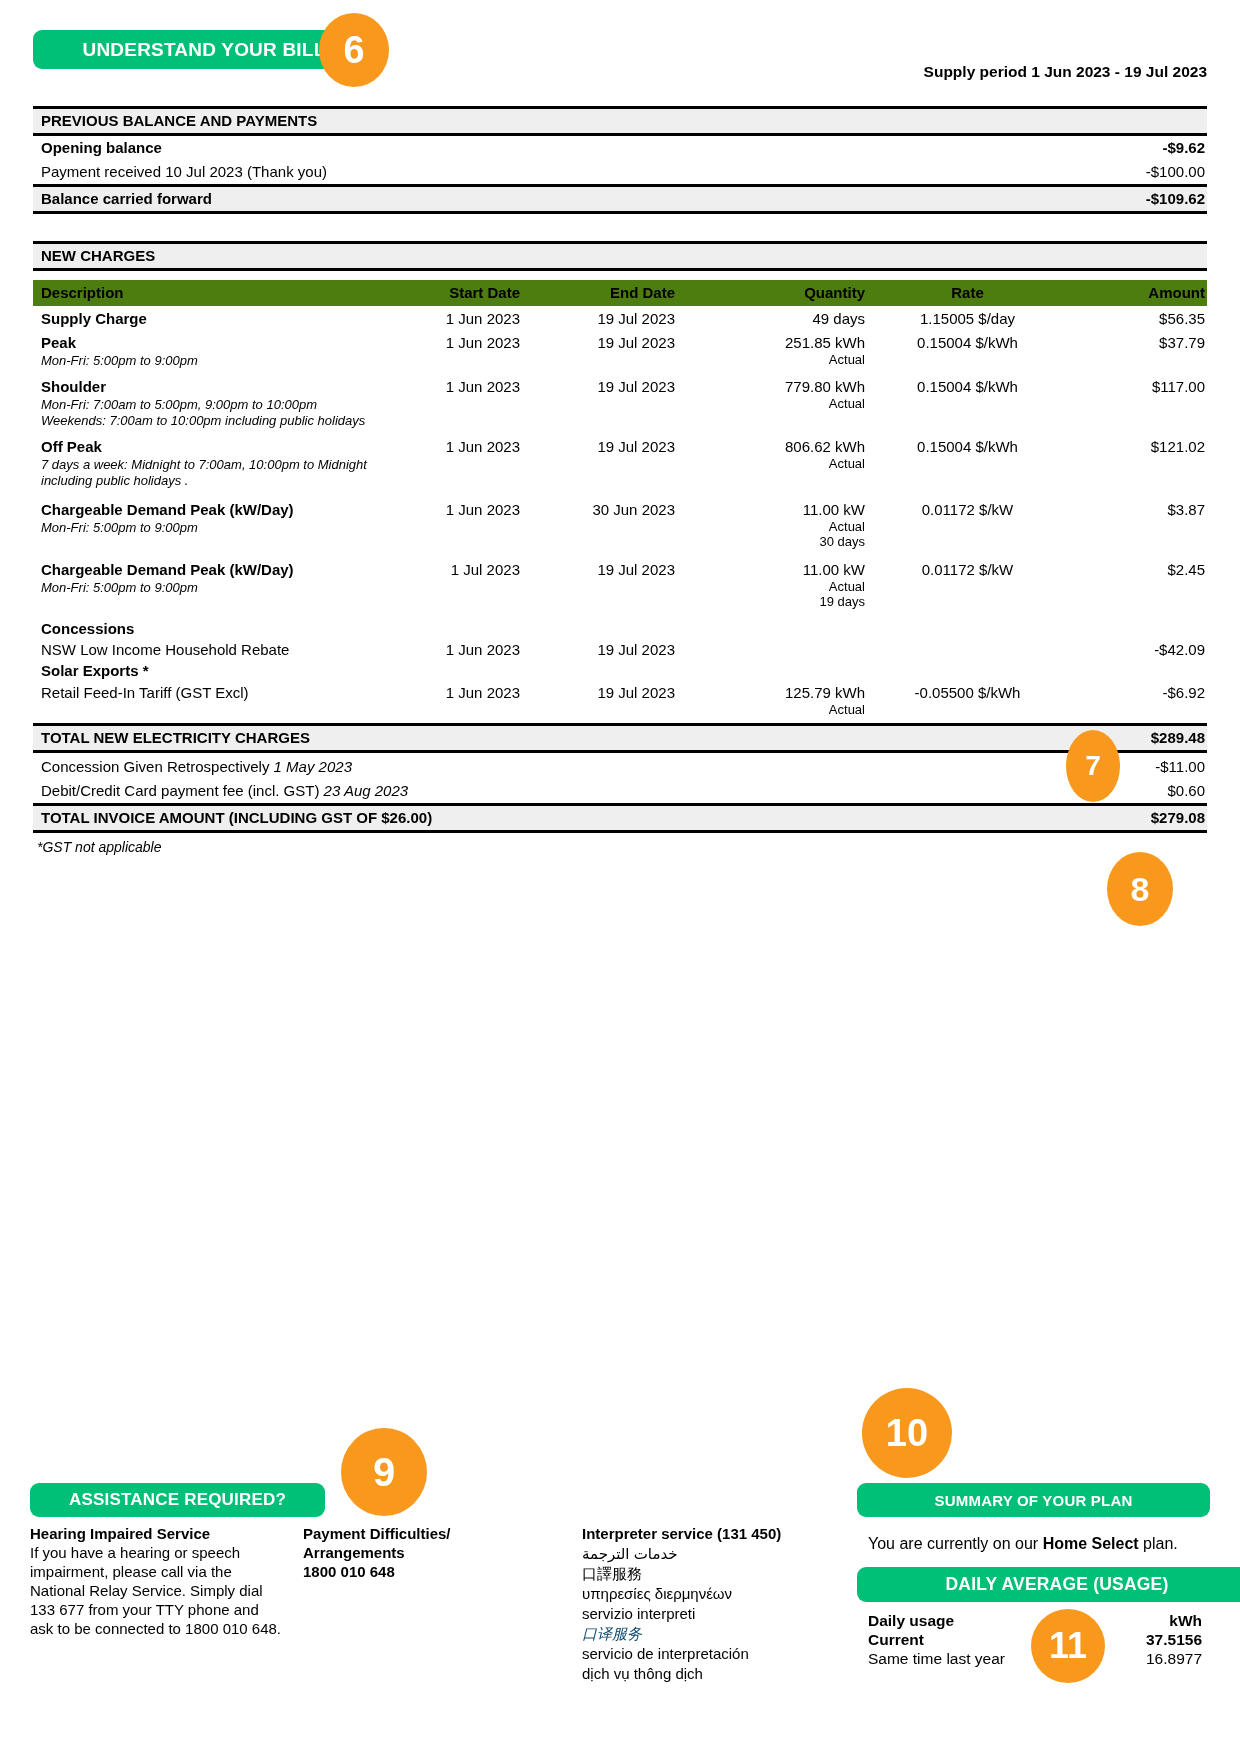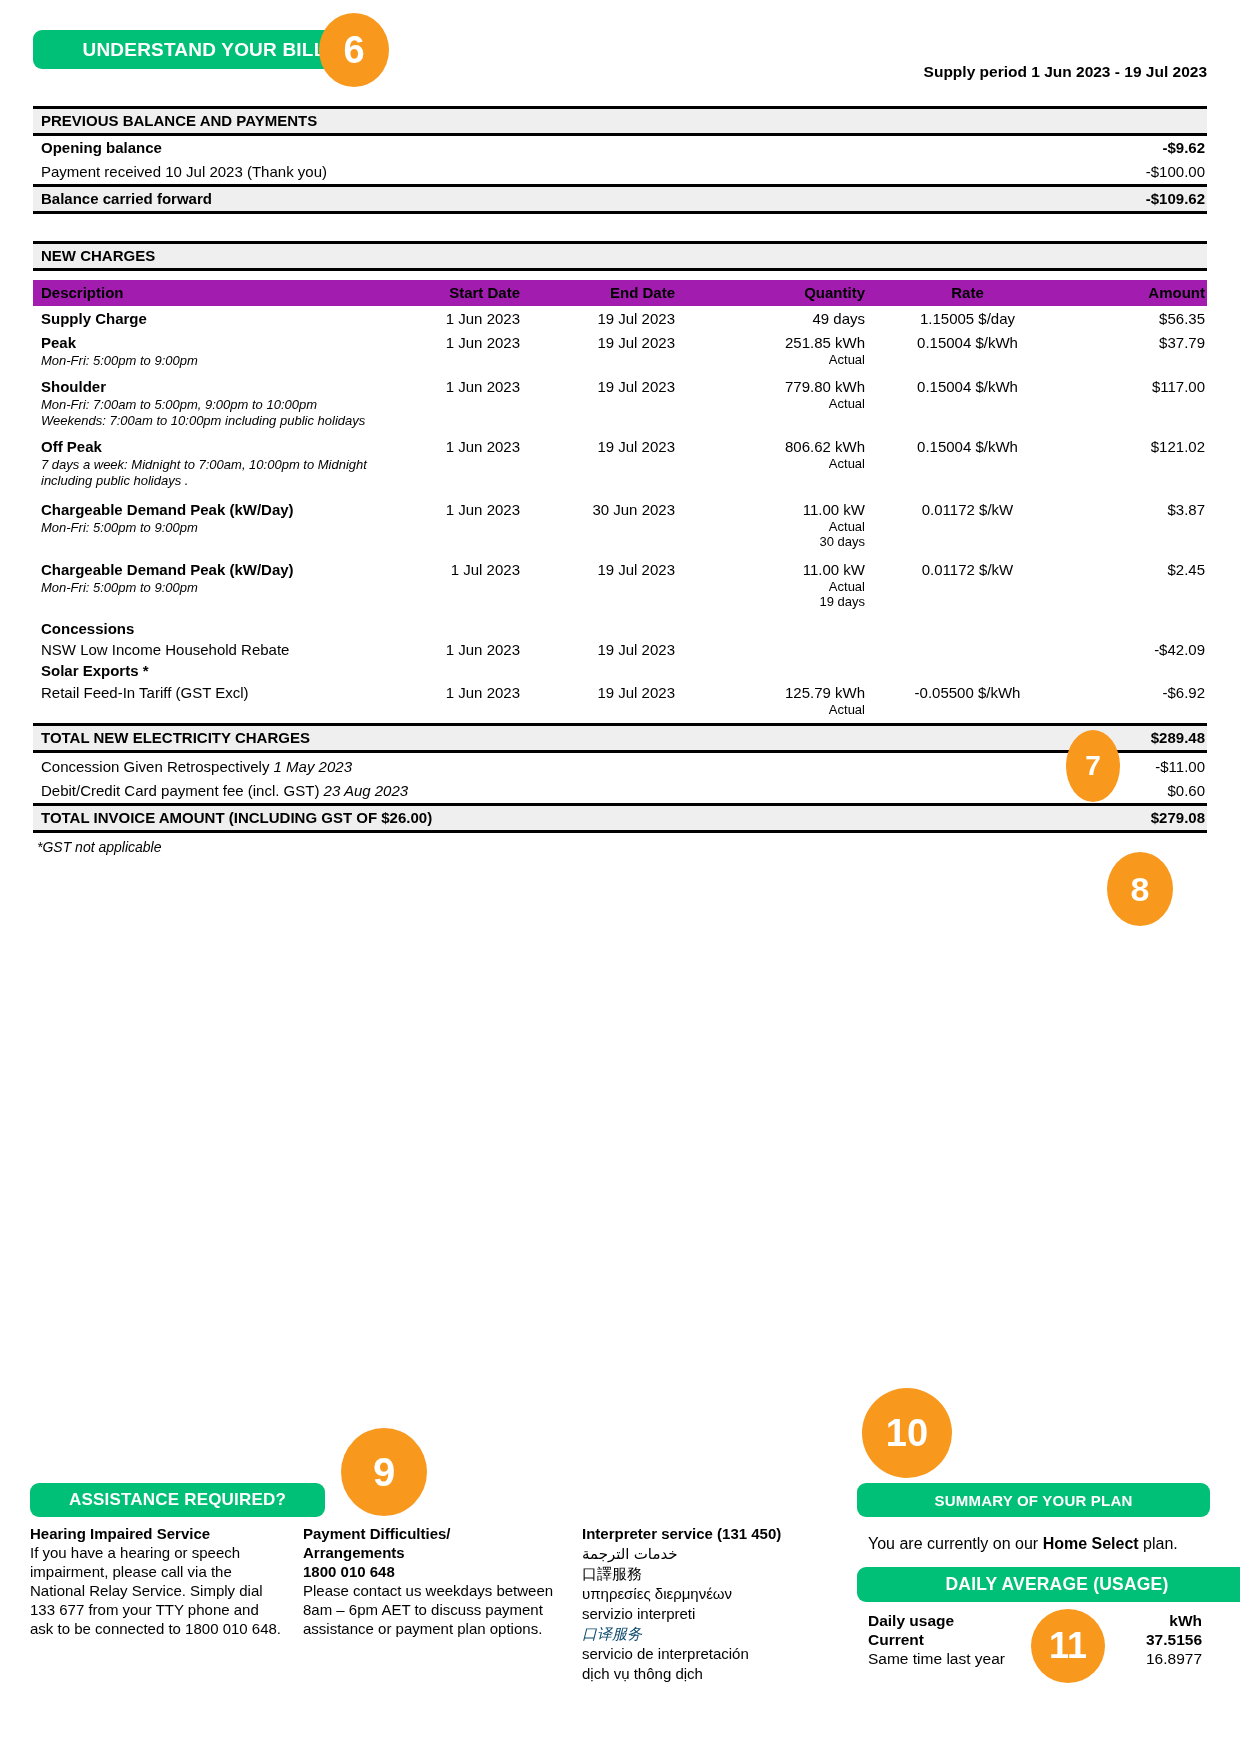--- a/index.html
+++ b/index.html
@@ -12,21 +12,21 @@
   .supply{position:absolute;top:63px;right:33px;font-weight:bold;font-size:15.5px;}
   .content{position:absolute;left:33px;top:106px;width:1174px;}
   .band{display:flex;justify-content:space-between;background:#EFEFEF;
         border-top:3px solid #000;border-bottom:3px solid #000;
         font-weight:bold;padding:3px 2px 3px 8px;line-height:18px;}
   .trow{display:flex;justify-content:space-between;padding:3px 2px 3px 8px;line-height:18px;}
   .b{font-weight:bold;}
   .i{font-style:italic;}
   .gap27{margin-top:27px;}
   .chead{display:grid;grid-template-columns:347px 140px 155px 190px 205px 1fr;
-         background:#a21caf;font-weight:bold;margin-top:9px;padding:4px 0;line-height:18px;}
+         background:#4d7c0f;font-weight:bold;margin-top:9px;padding:4px 0;line-height:18px;}
   .crow{display:grid;grid-template-columns:347px 140px 155px 190px 205px 1fr;
         padding:4px 0 2px 0;line-height:18px;}
   .cdesc{padding-left:8px;}
   .cr{text-align:right;}
   .cc{text-align:center;}
   .camt{text-align:right;padding-right:2px;}
   .sub{display:block;font-style:italic;font-size:13px;line-height:16px;margin-top:1px;font-weight:normal;}
   .note{display:block;font-size:13px;line-height:15px;}
   .qmain{display:block;}
   .pk{padding-bottom:5px;}
@@ -231,21 +231,20 @@
 
   <div class="colblock" style="left:30px;top:1524px;width:256px;">
     <div class="t">Hearing Impaired Service</div>
     <div>If you have a hearing or speech impairment, please call via the National Relay Service. Simply dial 133 677 from your TTY phone and ask to be connected to 1800 010 648.</div>
   </div>
 
   <div class="colblock" style="left:303px;top:1524px;width:252px;">
     <div class="t">Payment Difficulties/</div>
     <div class="t">Arrangements</div>
     <div class="t">1800 010 648</div>
-    <div>Please contact us weekdays between 8am – 6pm AET to discuss payment assistance or payment plan options.</div>
   </div>
 
   <div class="colblock lang" style="left:582px;top:1524px;width:250px;">
     <div class="t">Interpreter service (131 450)</div>
     <div>خدمات الترجمة</div>
     <div>口譯服務</div>
     <div>υπηρεσίες διερμηνέων</div>
     <div>servizio interpreti</div>
     <div class="grey">口译服务</div>
     <div>servicio de interpretación</div>

